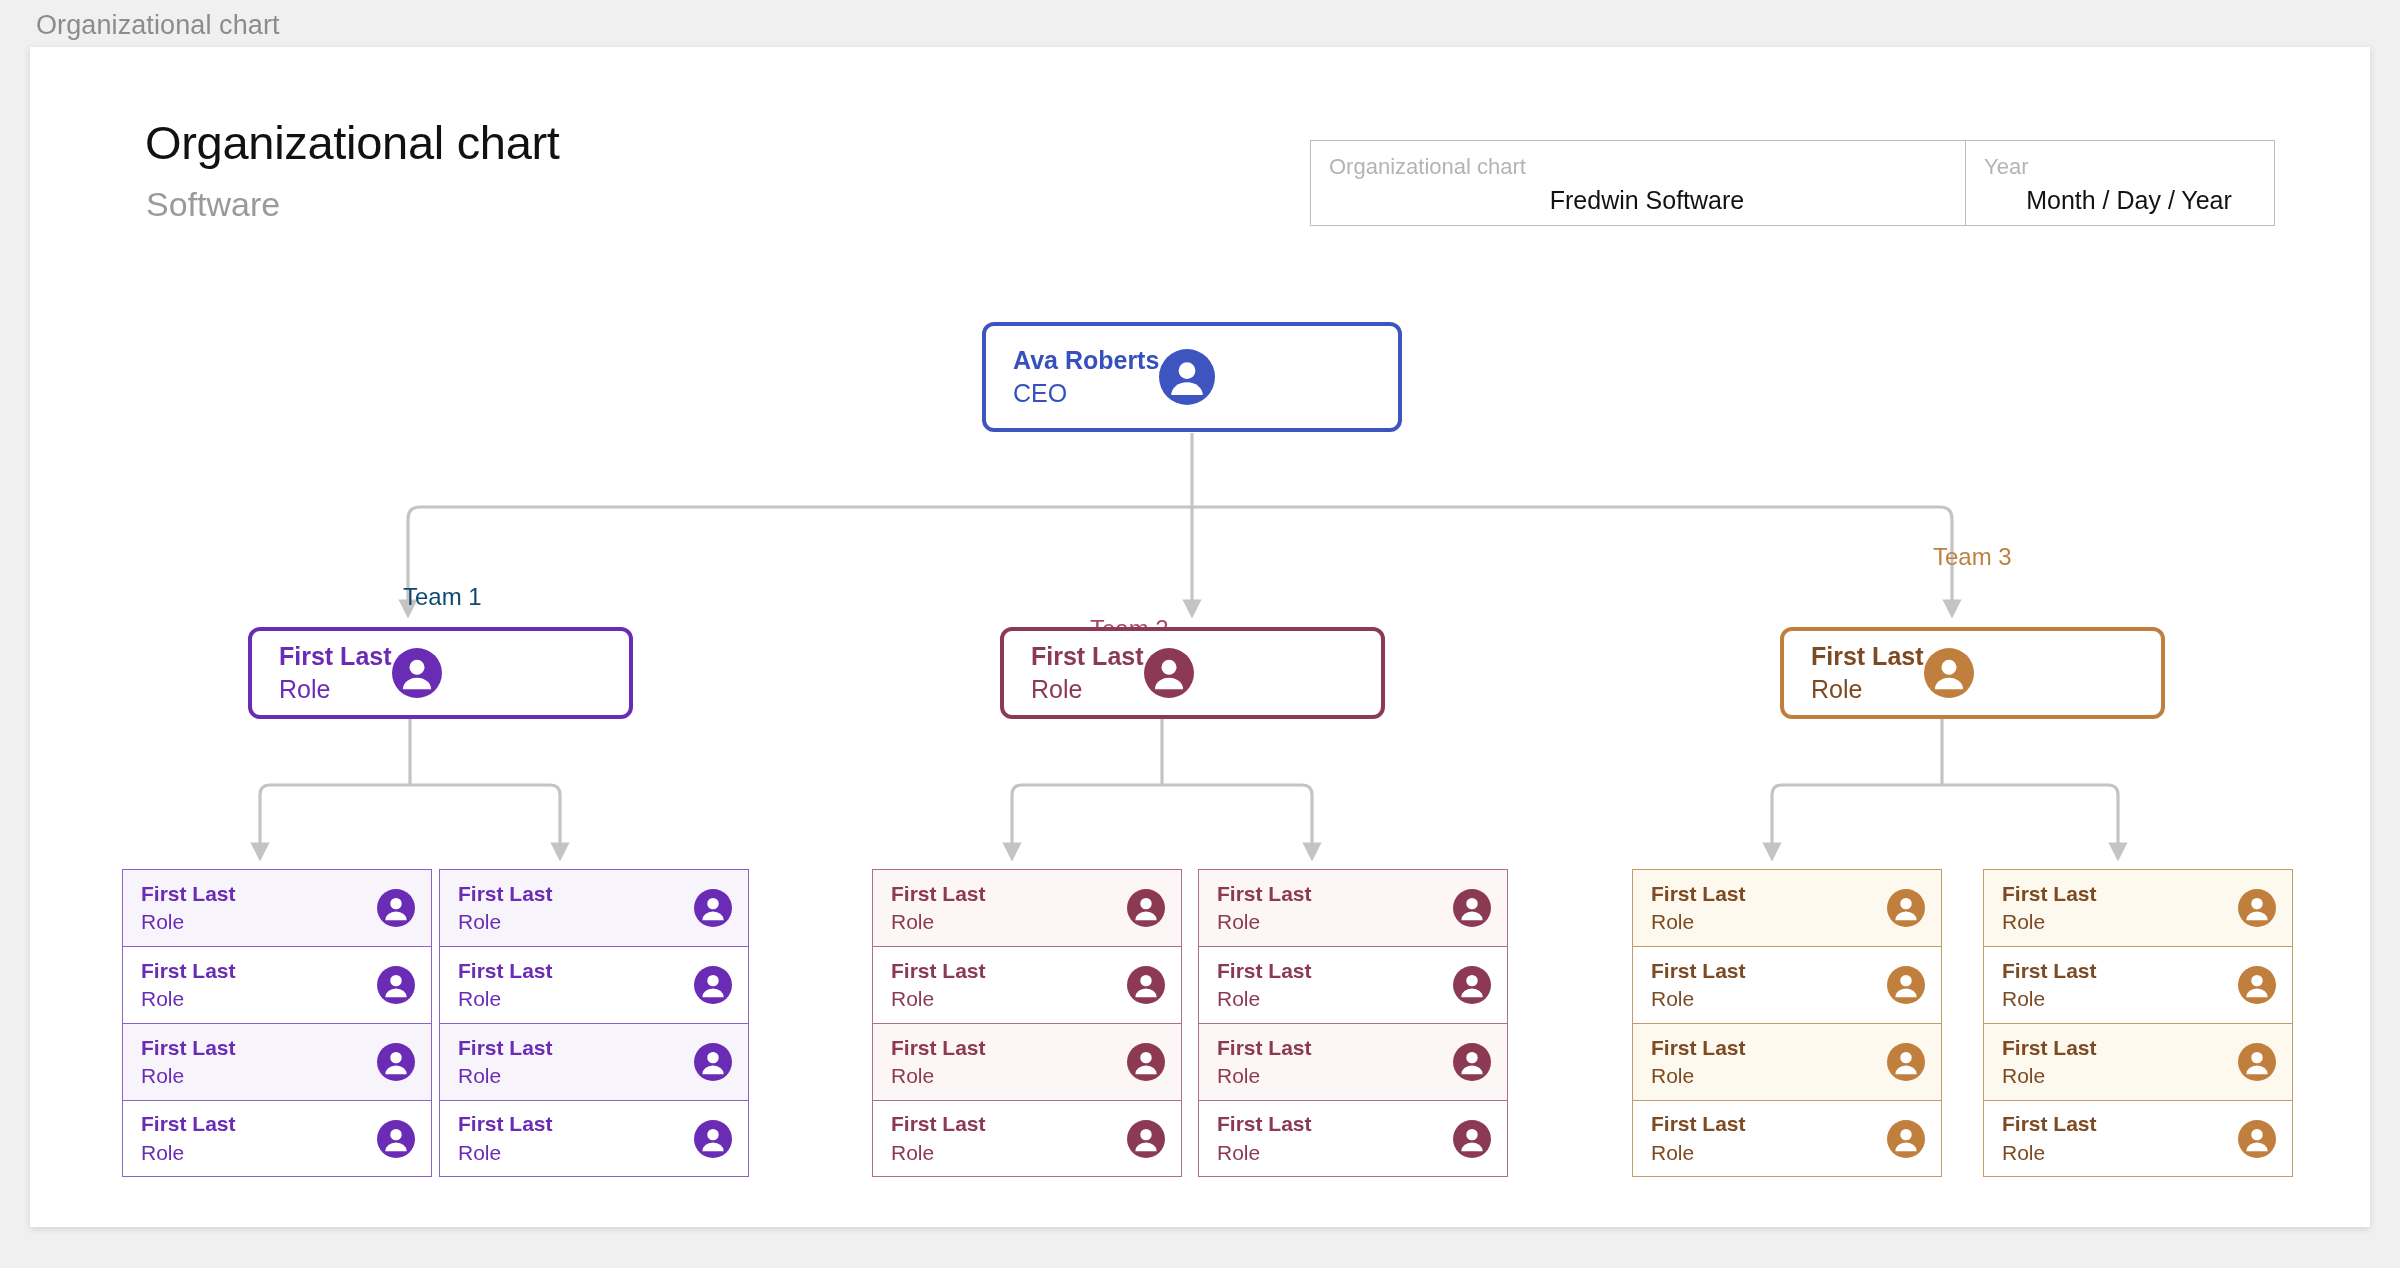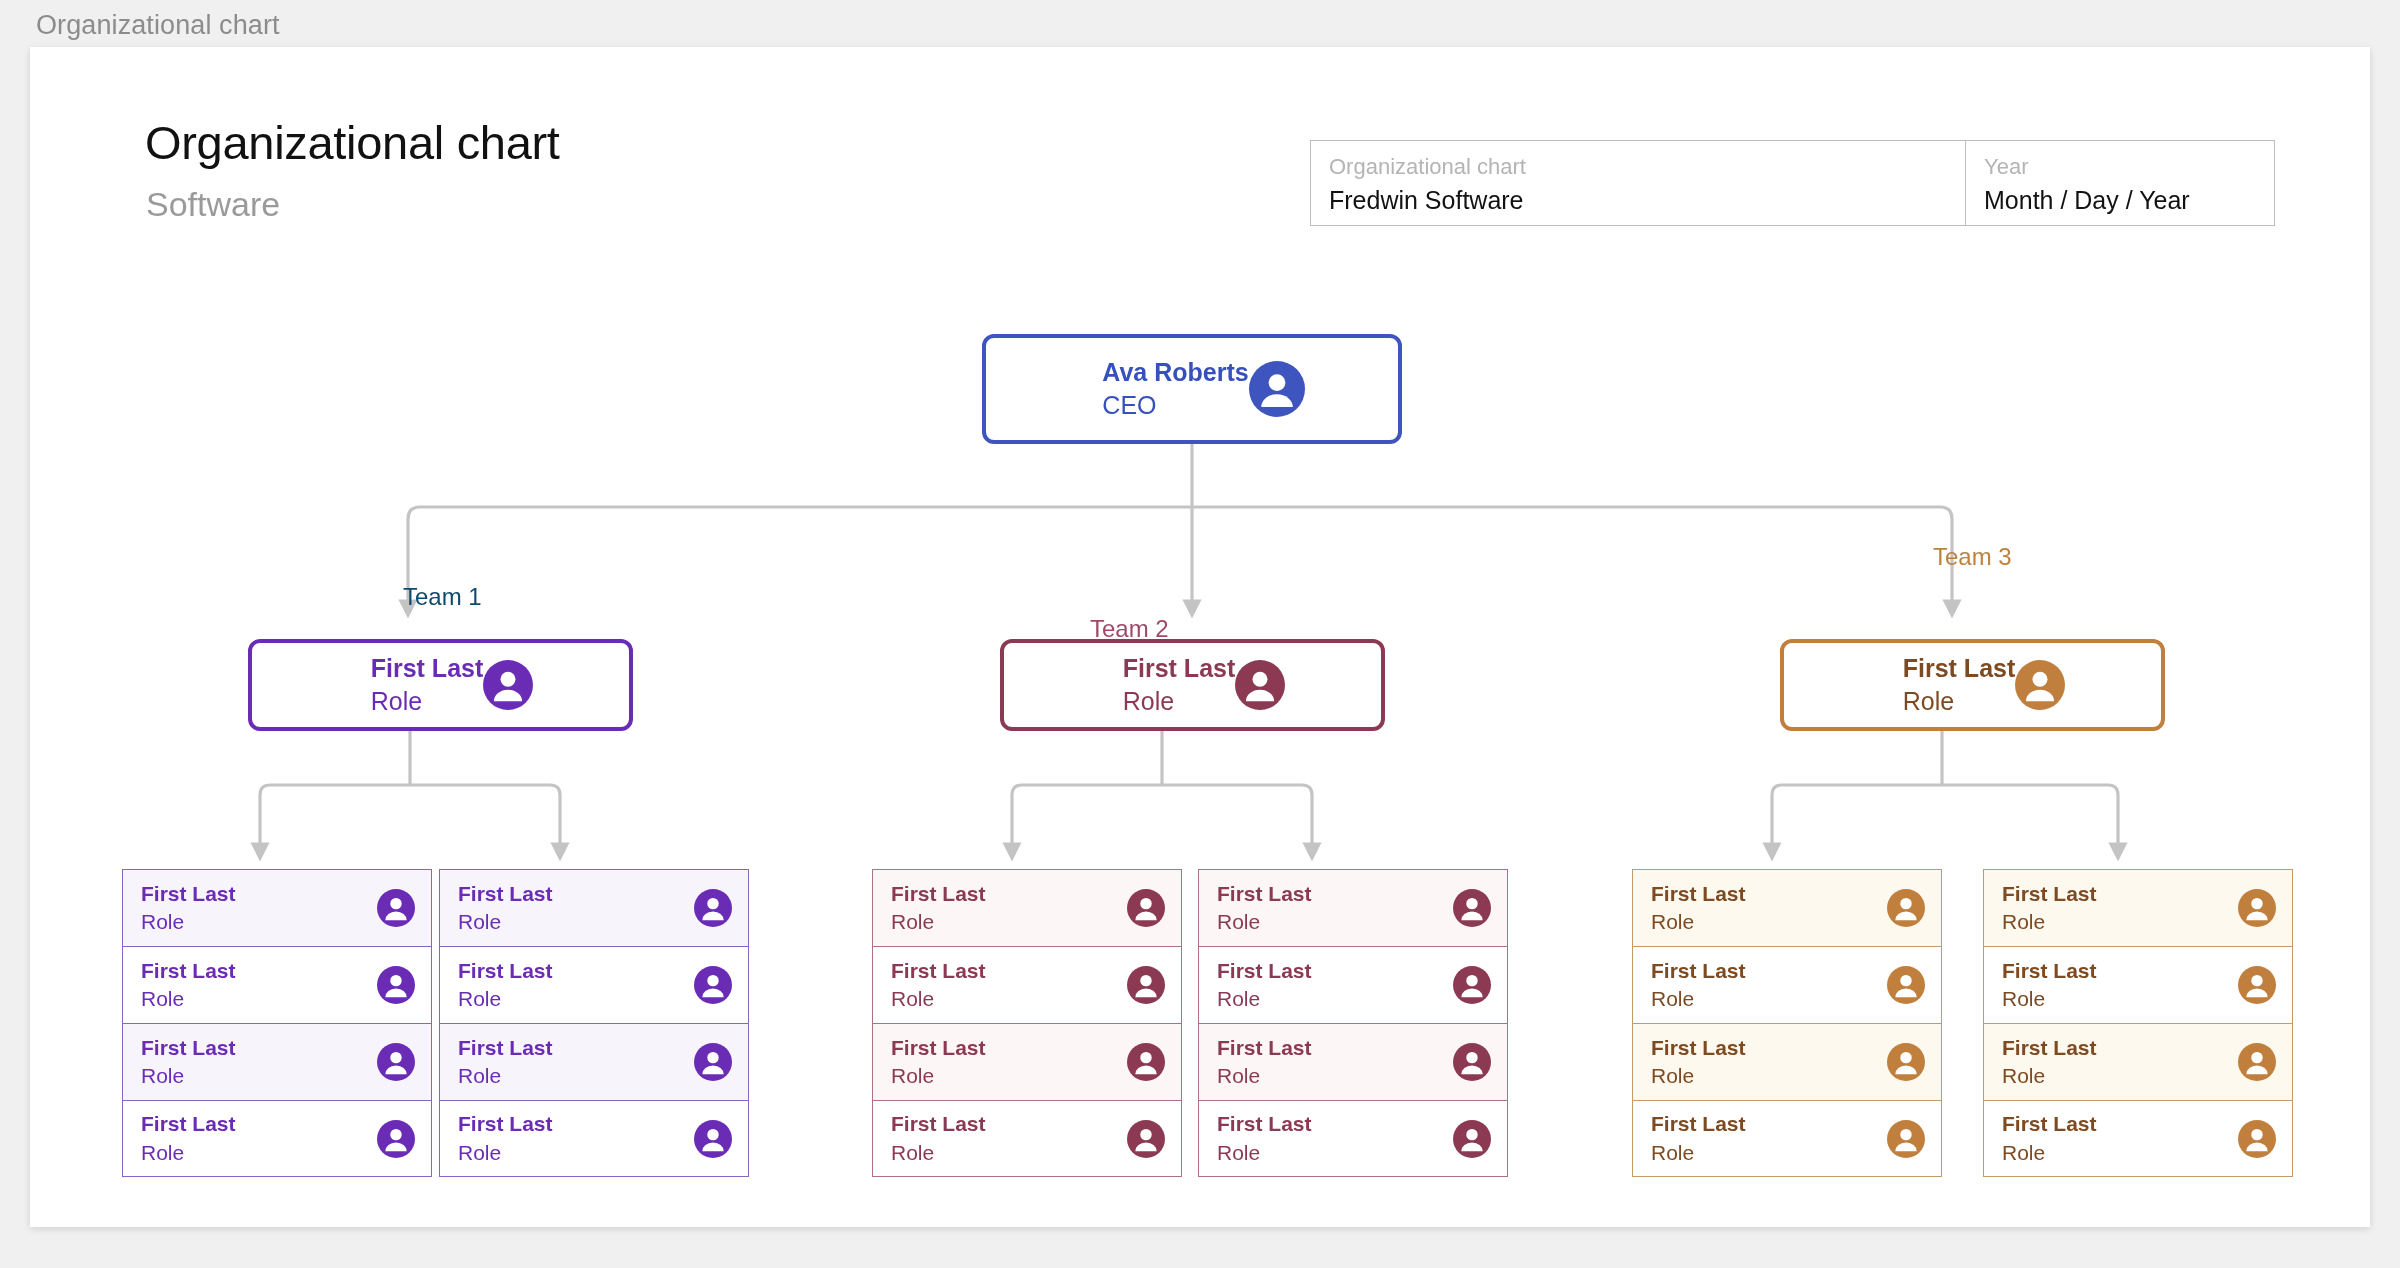--- a/index.html
+++ b/index.html
@@ -81,20 +81,21 @@
     color: #b4b4b4;
     line-height: 1.25;
     white-space: nowrap;
   }
   .meta-value {
     font-size: 25px;
     color: #121212;
     line-height: 1.35;
     margin-top: 3px;
     white-space: nowrap;
+    text-align: center;
   }
 
   
   #connectors {
     position: absolute;
     left: 0; top: 0;
     width: 2340px;
     height: 1180px;
     pointer-events: none;
   }
@@ -110,23 +111,22 @@
   #team-label-2 { left: 1060px; top: 532px; color: #a04a68; }
   #team-label-3 { left: 1903px; top: 460px; color: #bd8140; }
 
   
   .node {
     position: absolute;
     background: #ffffff;
     border-radius: 12px;
     display: flex;
     align-items: center;
-    justify-content: center;
+    justify-content: flex-start;
     padding: 0 4px 0 27px;
-    margin-top: 12px;
   }
   .node-text { display: flex; flex-direction: column; }
   .node-name {
     font-size: 25px;
     font-weight: bold;
     line-height: 1.32;
     white-space: nowrap;
   }
   .node-role {
     font-size: 25px;

